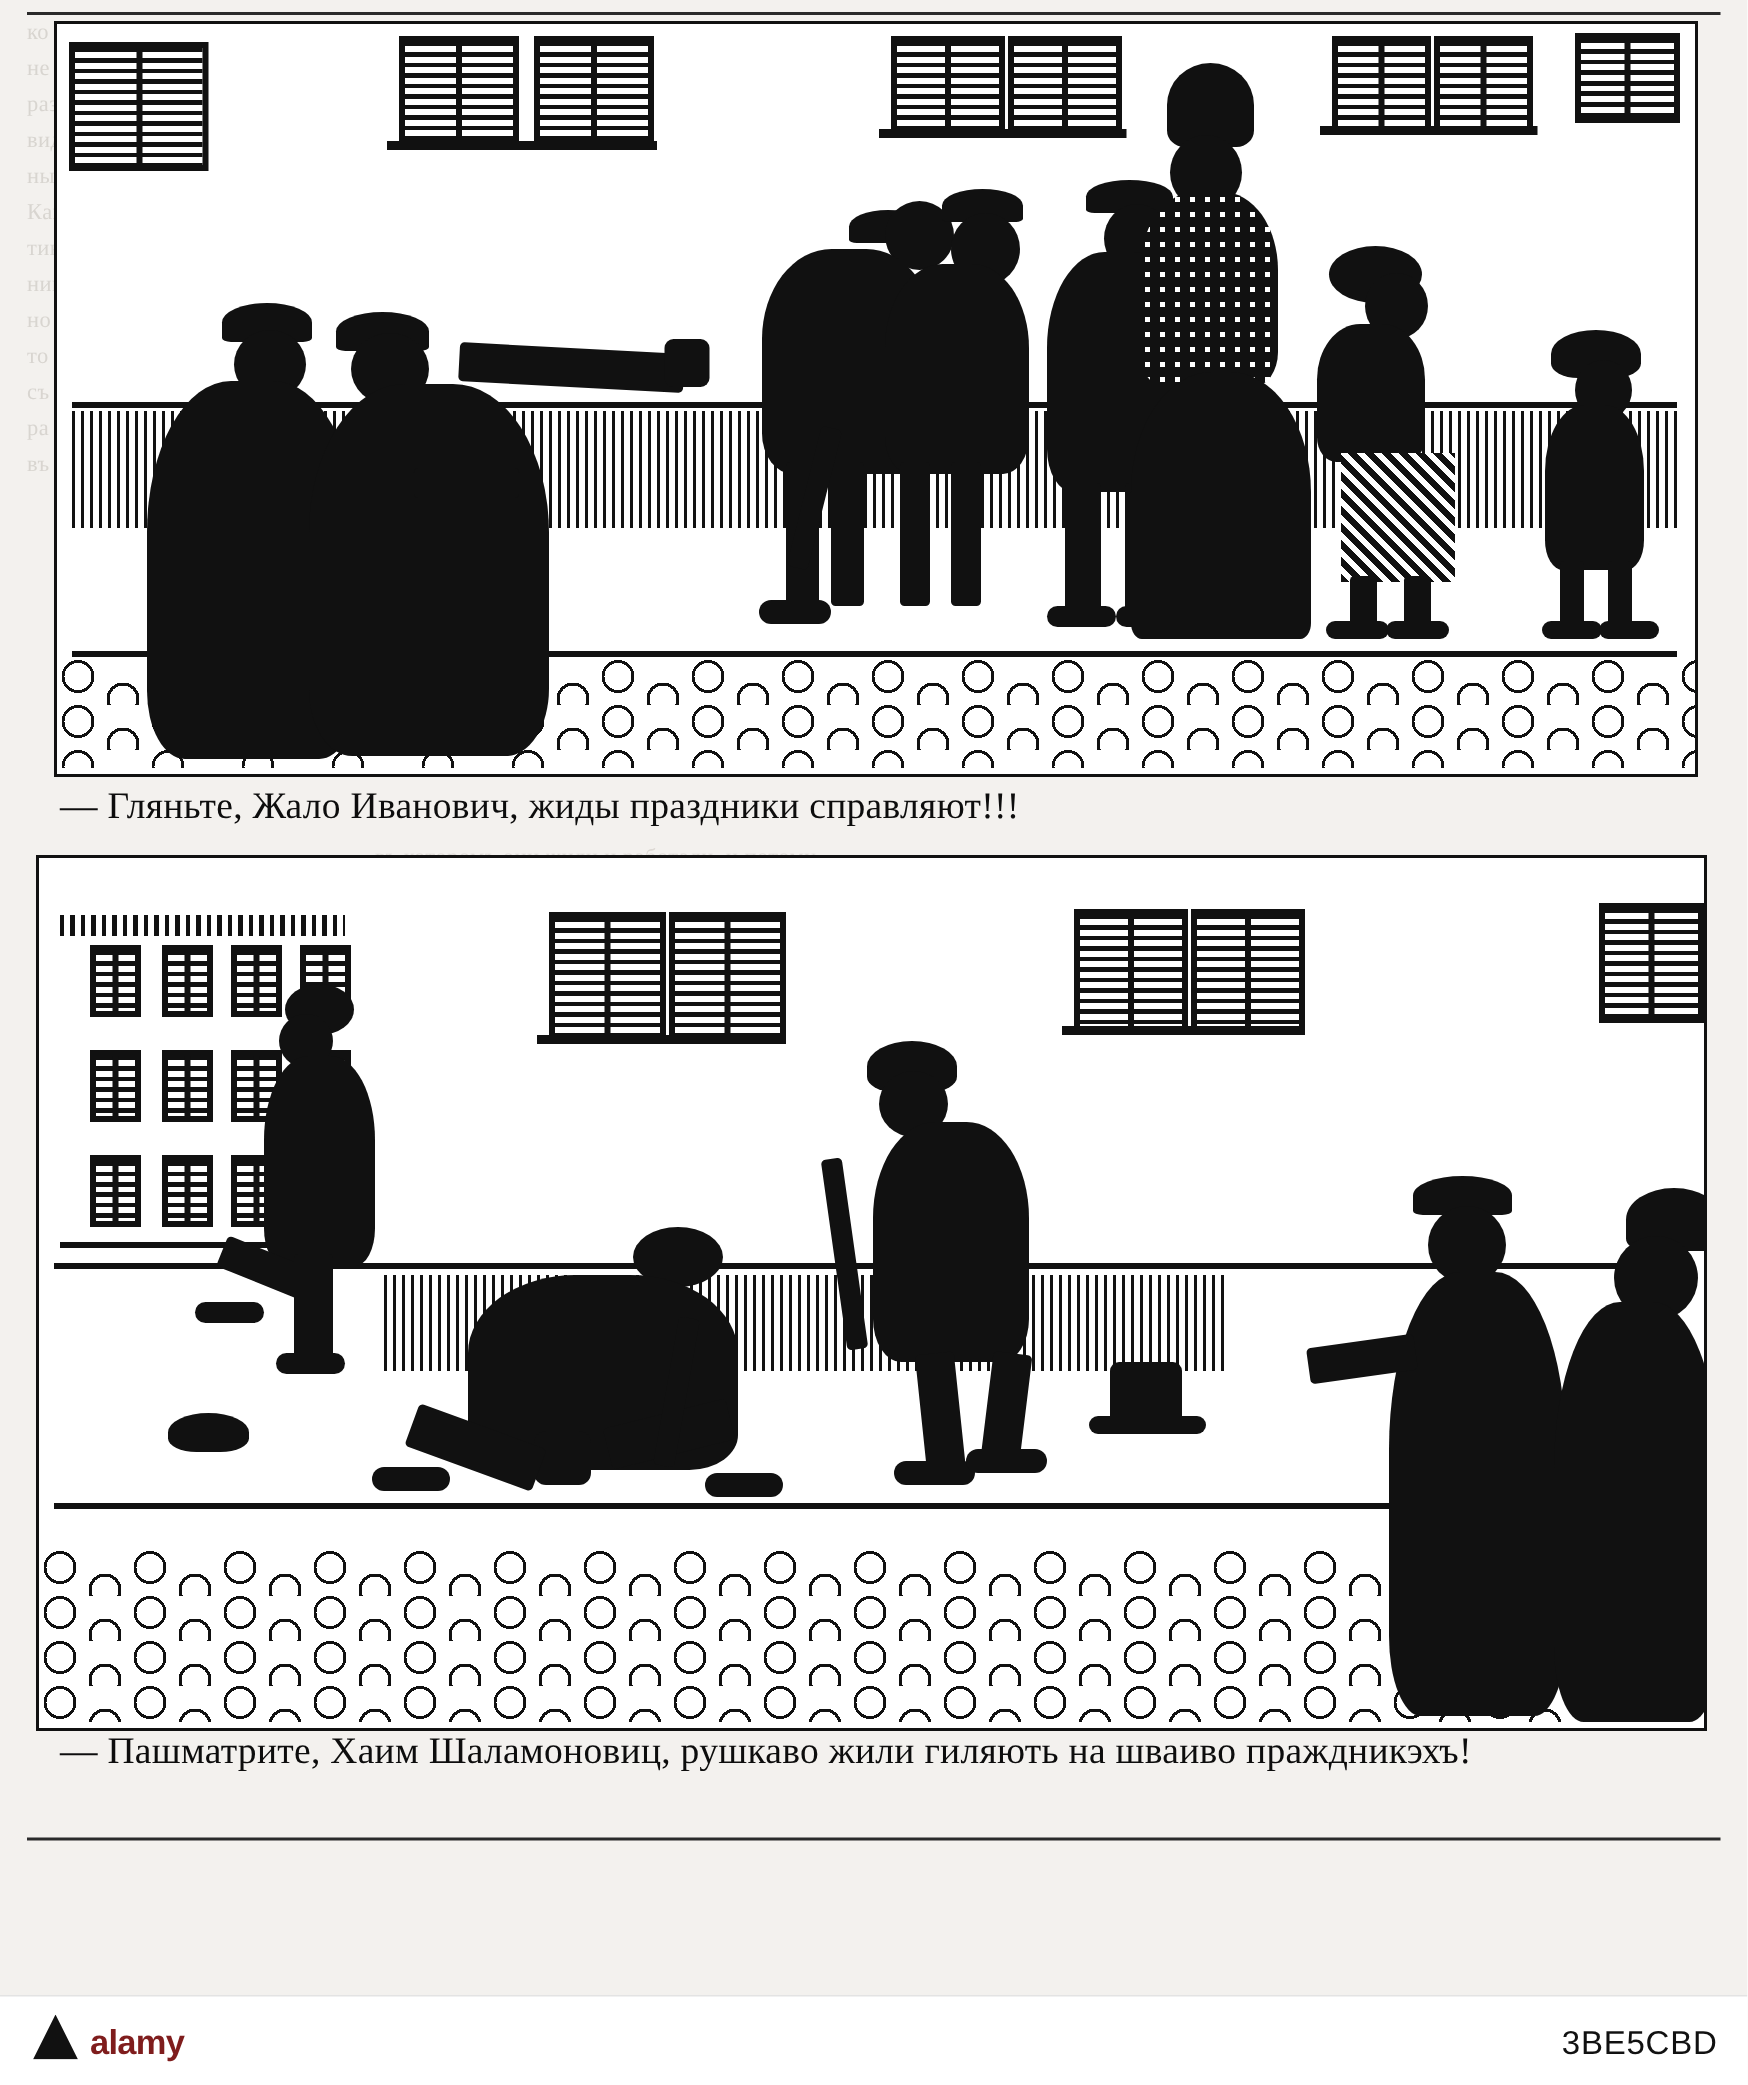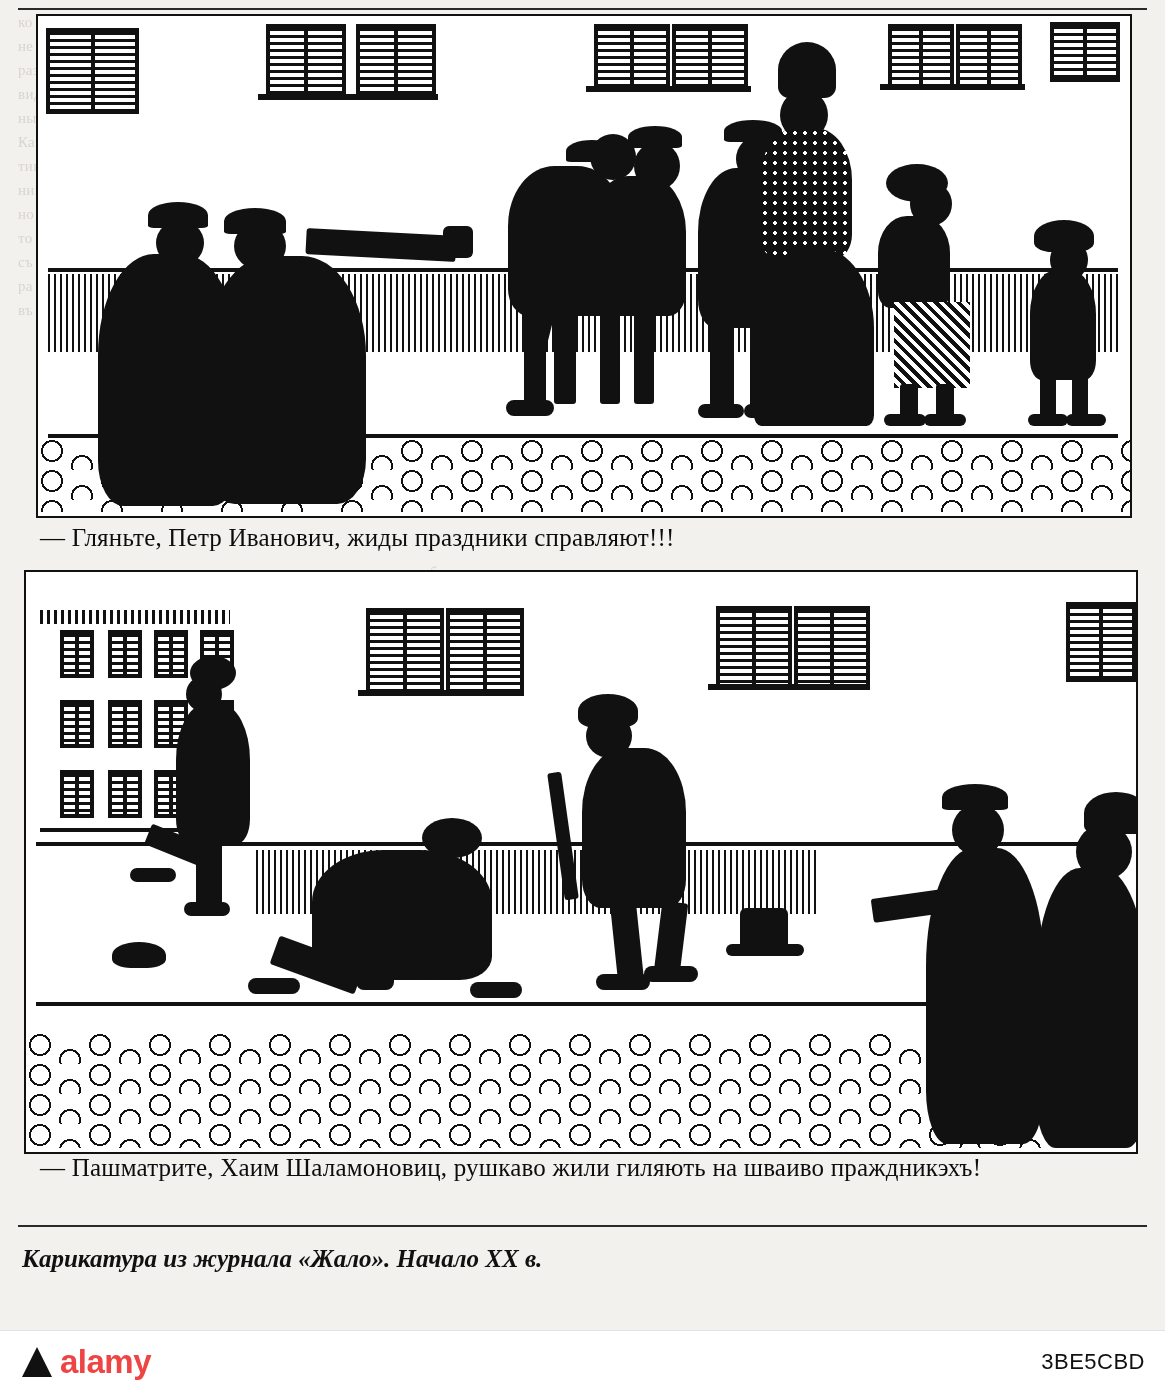--- a/index.html
+++ b/index.html
@@ -171,22 +171,22 @@
     height: 60px;
     background: #ffffff;
     border-top: 1px solid #e3e3e3;
   }
   #alamy-logo {
     position: absolute;
     left: 22px;
     top: 12px;
     font-family: "Liberation Sans", sans-serif;
     font-weight: bold;
-    font-size: 33px;
-    color: #ef4444;
+    font-size: 23px;
+    color: #7f1d1d;
     letter-spacing: -.5px;
   }
   #alamy-logo .mark {
     display: inline-block;
     width: 30px; height: 30px;
     margin-right: 8px;
     vertical-align: -4px;
     background: #111;
     clip-path: polygon(50% 0%, 100% 100%, 0% 100%);
   }
@@ -309,21 +309,21 @@
 
       <div class="fig" style="left:996px; top:204px; width:60px; height:32px; border-radius:50% 50% 30% 30%;"></div>
       <div class="fig head" style="left:1012px; top:224px; width:38px; height:40px;"></div>
       <div class="fig torso" style="left:992px; top:254px; width:66px; height:110px;"></div>
       <div class="leg" style="left:1002px; top:358px; width:16px; height:46px;"></div>
       <div class="leg" style="left:1034px; top:358px; width:16px; height:46px;"></div>
       <div class="fig" style="left:990px; top:398px; width:40px; height:12px; border-radius:6px;"></div>
       <div class="fig" style="left:1028px; top:398px; width:40px; height:12px; border-radius:6px;"></div>
     </div>
 
-    <div class="caption" id="caption-top">— Гляньте, Петр Иванович, жиды праздники справляют!!!</div>
+    <div class="caption" id="caption-top">— Гляньте, Жало Иванович, жиды праздники справляют!!!</div>
 
     <div class="panel" id="panel-bottom">
 
       <div class="fig" style="left:14px; top:38px; width:190px; height:14px;
            background: repeating-linear-gradient(to right,#111 0 3px,#fff 3px 7px);"></div>
       <div class="window" style="left:34px;  top:58px; width:26px; height:40px;"></div>
       <div class="window" style="left:82px;  top:58px; width:26px; height:40px;"></div>
       <div class="window" style="left:128px; top:58px; width:26px; height:40px;"></div>
       <div class="window" style="left:174px; top:58px; width:26px; height:40px;"></div>
       <div class="window" style="left:34px;  top:128px; width:26px; height:40px;"></div>
@@ -387,21 +387,20 @@
 
       <div class="fig" style="left:1058px; top:220px; width:64px; height:42px; border-radius:50% 50% 20% 20%;"></div>
       <div class="fig head" style="left:1050px; top:252px; width:56px; height:56px;"></div>
       <div class="fig torso" style="left:1010px; top:296px; width:110px; height:280px;"></div>
     </div>
 
     <div class="caption" id="caption-bottom">— Пашматрите, Хаим Шаламоновиц, рушкаво жили гиляють на шваиво праждникэхъ!</div>
 
     <div class="rule" id="rule-mid"></div>
 
-    <div id="source-line">Карикатура из журнала «Жало». Начало XX в.</div>
   </div>
 
   <div id="footer">
     <div id="alamy-logo">
       <span class="mark"></span><span>alamy</span>
     </div>
     <div id="alamy-id">3BE5CBD</div>
   </div>
 
 </div>

